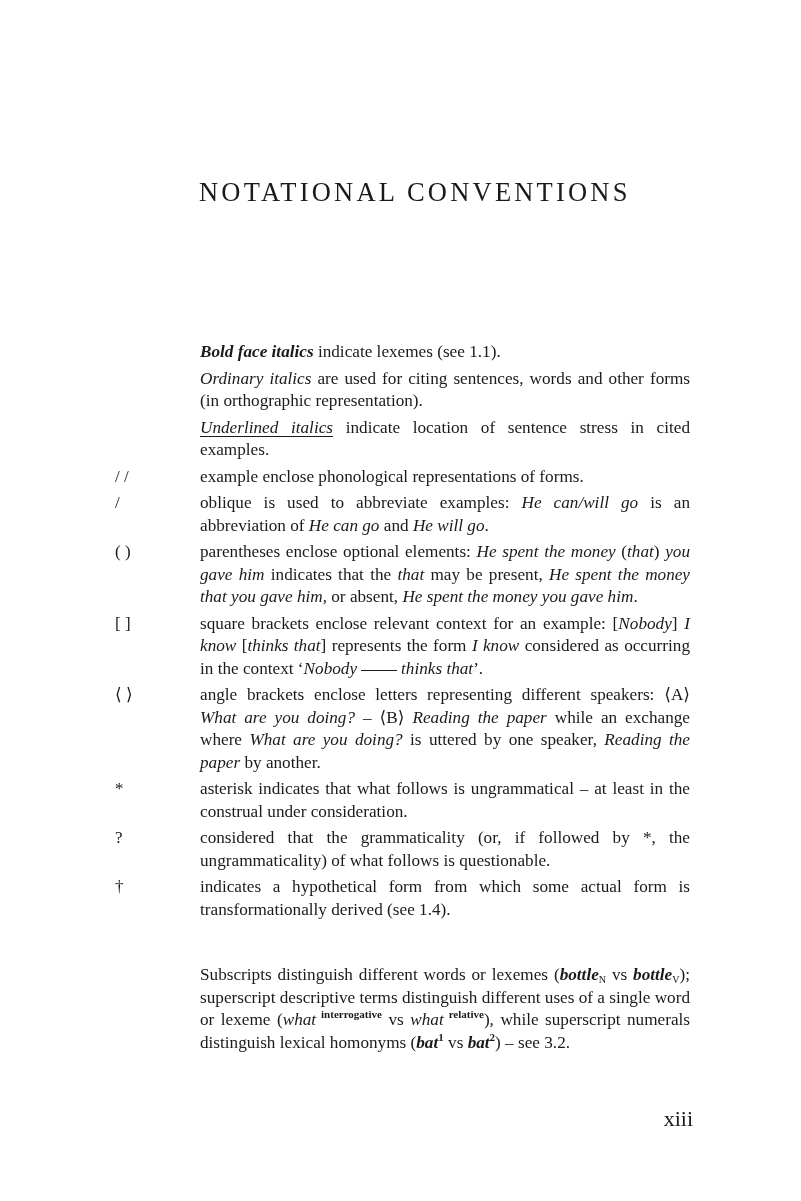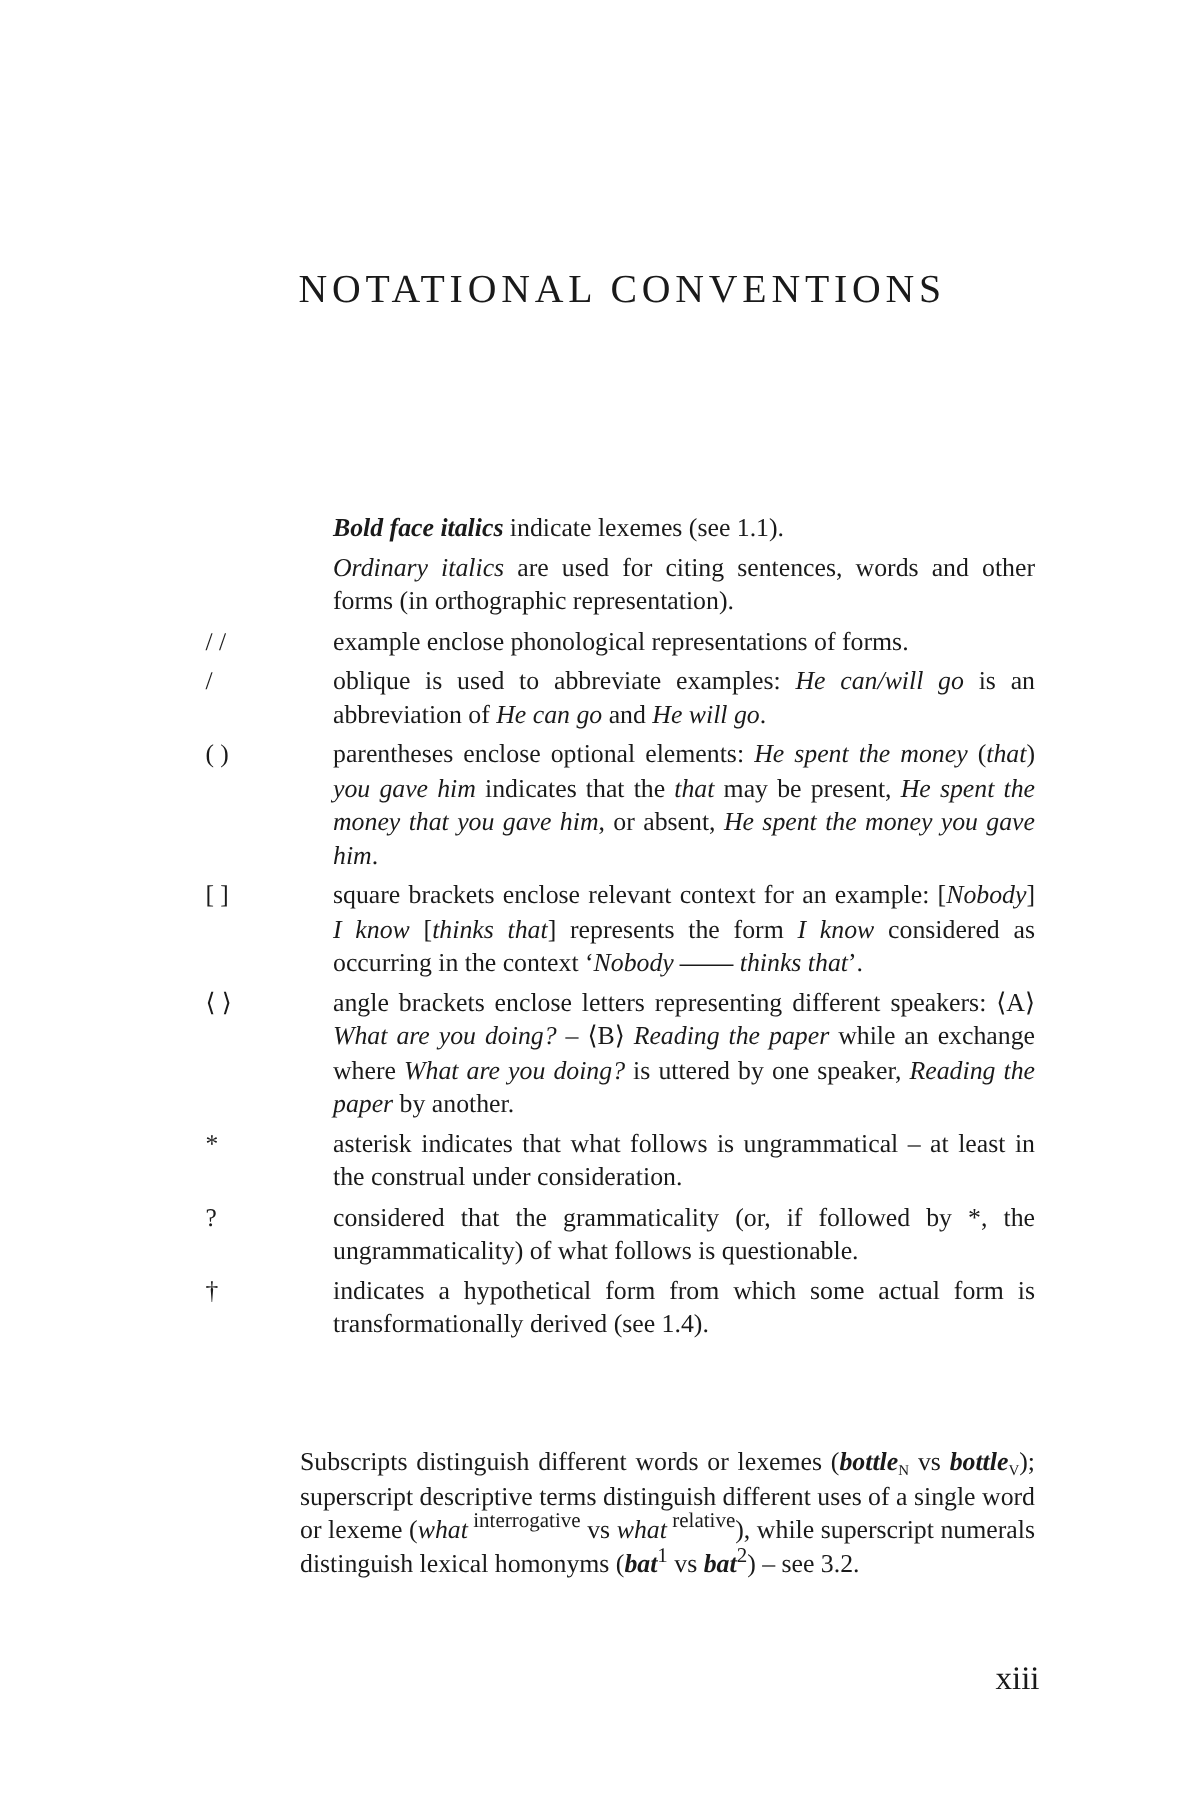--- a/index.html
+++ b/index.html
@@ -8,60 +8,64 @@
     font-family: "Liberation Serif", "DejaVu Serif", serif;
     color: #1a1a1a;
   }
   .title {
     position: absolute; left: 199px; top: 176px; width: 520px;
     font-size: 26.5px; line-height: 32px; letter-spacing: 3.2px;
     font-weight: normal; margin: 0;
   }
   .title span { display: block; white-space: nowrap; }
   .entries { position: absolute; left: 112px; top: 341px; width: 578px; }
-  .entry { position: relative; padding-left: 88px; margin-bottom: 4px; margin-left: 22px; }
+  .entry { position: relative; padding-left: 88px; margin-bottom: 4px; }
   .sym {
     position: absolute; left: 3px; top: 0; font-size: 17px; line-height: 22.5px;
     font-family: "Liberation Serif", "DejaVu Serif", serif;
   }
   .desc {
     font-size: 17.2px; line-height: 22.5px; text-align: justify;
     text-align-last: left;
   }
   .desc i { }
   .desc b { font-weight: bold; font-style: italic; }
   .desc u { text-decoration: underline; text-underline-offset: 3px; }
   .blank { display: inline-block; width: 36px; border-bottom: 1px solid #1a1a1a; margin: 0 4px; vertical-align: 3px; }
   .para {
     position: absolute; left: 200px; top: 964px; width: 490px;
     font-size: 17.2px; line-height: 22.5px; text-align: justify; text-align-last: left;
   }
   .para i { }
   .para b { font-weight: bold; font-style: italic; }
   .para sub { font-size: 10px; vertical-align: -3px; line-height: 0; font-style: normal; font-weight: normal; }
-  .para sup { font-size: 14px; vertical-align: 7px; line-height: 0; font-style: normal; font-weight: normal; }
+  .para sup { font-size: 11px; vertical-align: 7px; line-height: 0; font-style: normal; font-weight: bold; }
   .pageno {
     position: absolute; right: 108px; top: 1106px; font-size: 22px;
   }
 </style>
 </head>
 <body>
 
 <h1 class="title">
   <span>NOTATIONAL CONVENTIONS</span>
 </h1>
 
 <div class="entries" id="entries">
     <div class="entry">
       <span class="sym"></span>
       <div class="desc"><b>Bold face italics</b><span> indicate lexemes (see 1.1).</span></div>
     </div>
     <div class="entry">
       <span class="sym"></span>
       <div class="desc"><i>Ordinary italics</i><span> are used for citing sentences, words and other forms (in orthographic representation).</span></div>
+    </div>
+    <div class="entry">
+      <span class="sym"></span>
+      <div class="desc"><i><u>Underlined italics</u></i><span>  indicate location of sentence stress in cited examples.</span></div>
     </div>
     <div class="entry">
       <span class="sym">/ /</span>
       <div class="desc"><span>example enclose phonological representations of forms.</span></div>
     </div>
     <div class="entry">
       <span class="sym">/</span>
       <div class="desc"><span>oblique is used to abbreviate examples: </span><i>He can/will go</i><span> is an abbreviation of </span><i>He can go</i><span> and </span><i>He will go</i><span>.</span></div>
     </div>
     <div class="entry">

